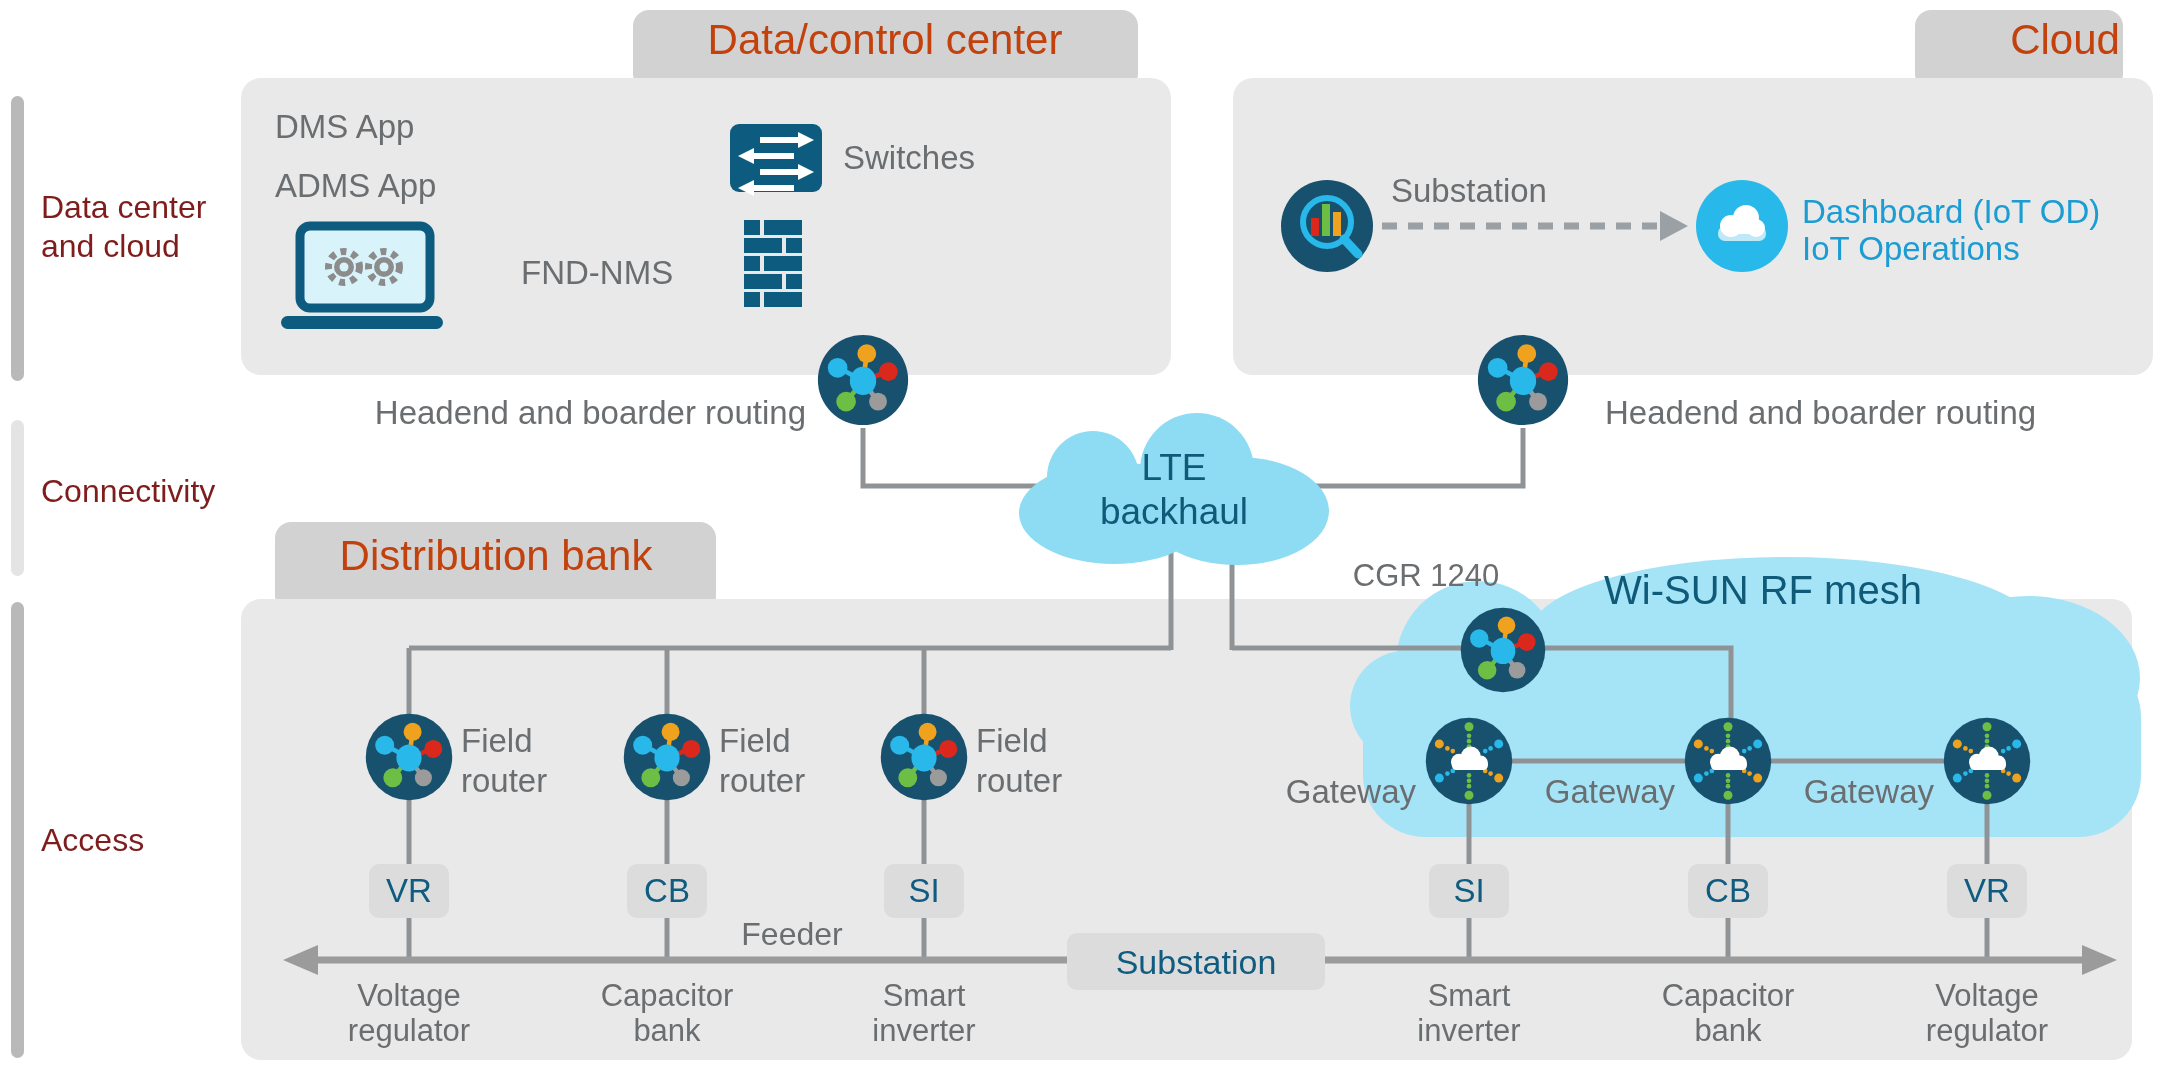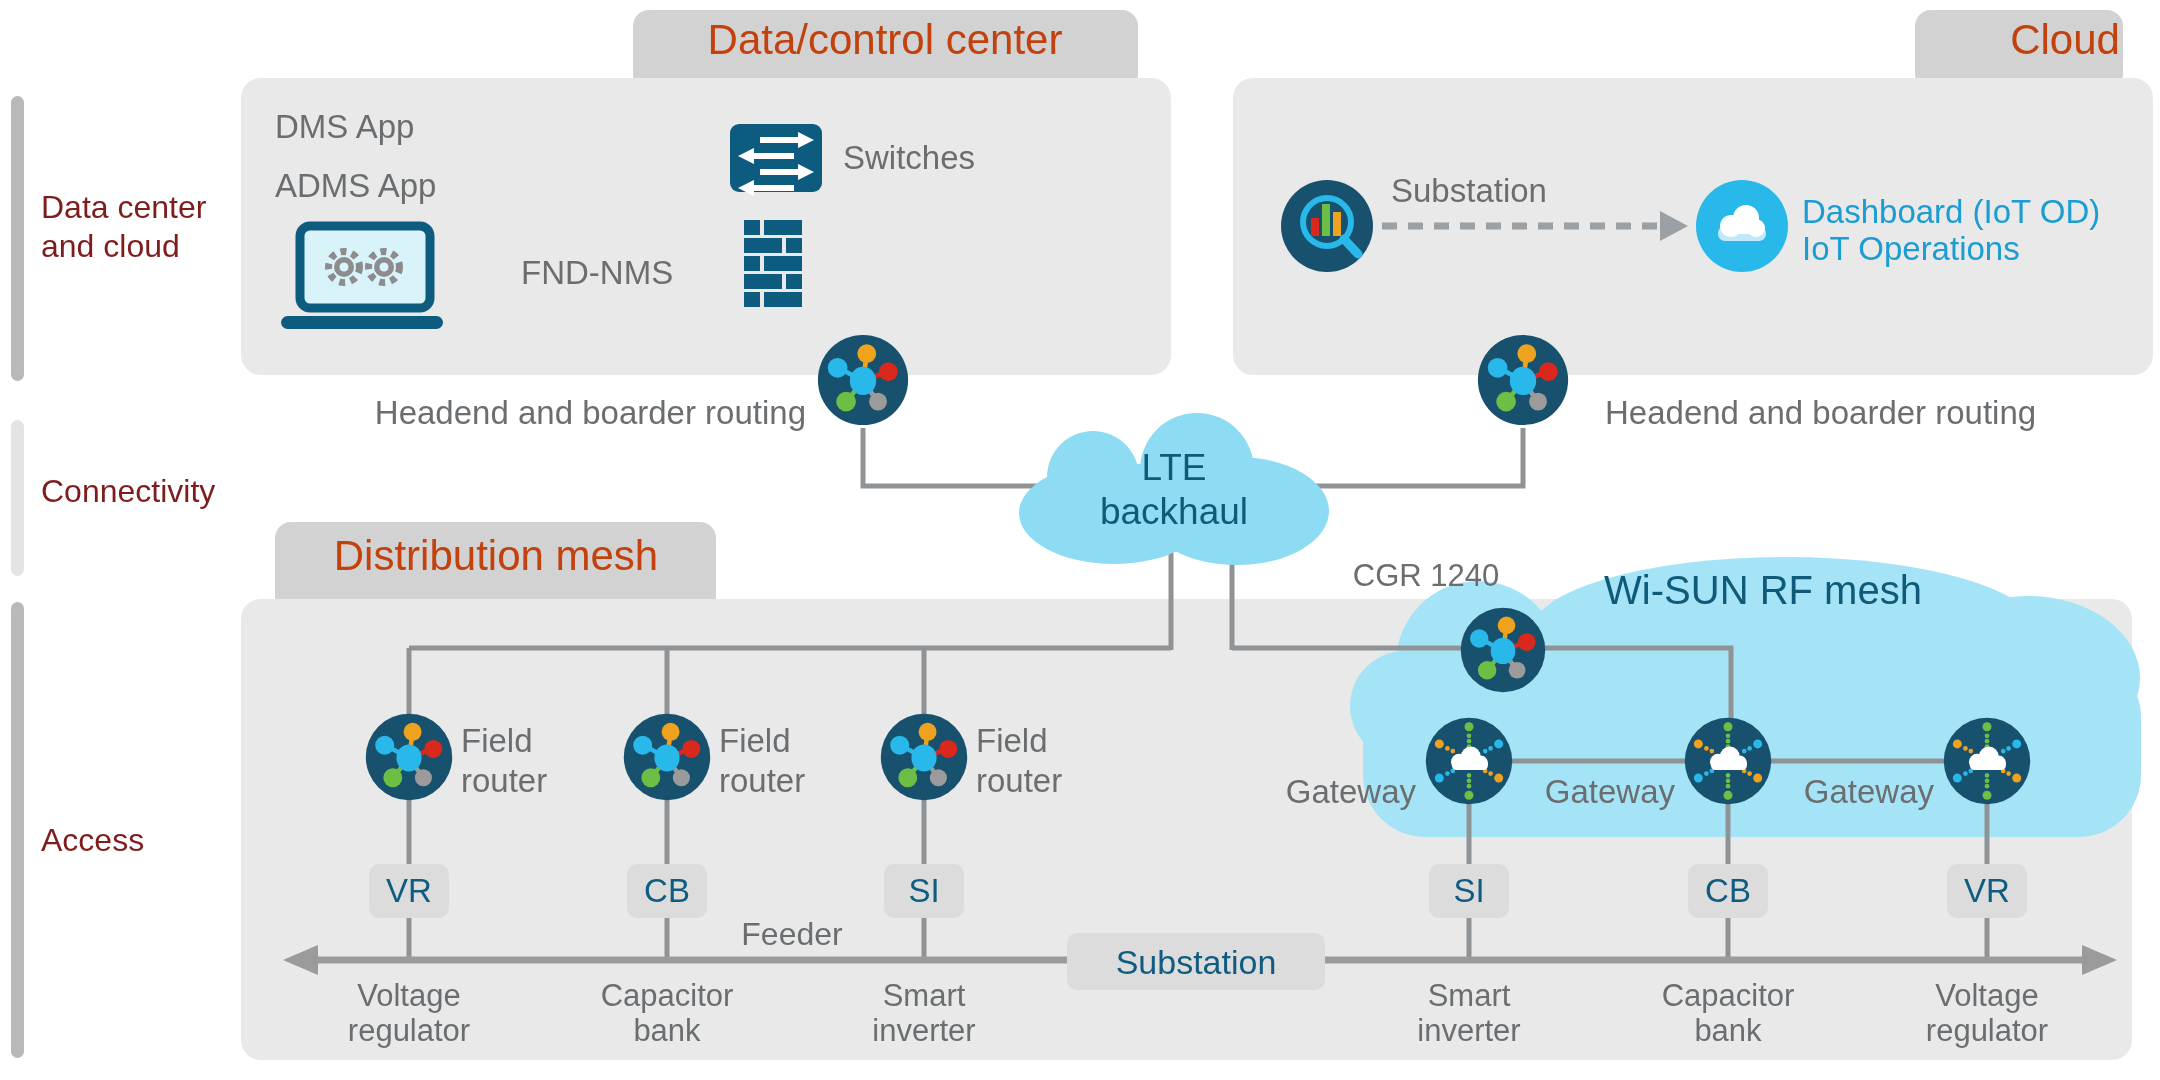--- a/index.html
+++ b/index.html
@@ -234,21 +234,21 @@
 
 <div class="t rail block" style="left:41px; top:188px;">
   <span>Data center</span>
   <span>and cloud</span>
 </div>
 <div class="t rail" style="left:41px; top:472px;">Connectivity</div>
 <div class="t rail" style="left:41px; top:821px;">Access</div>
 
 <div class="t hdr ctr" style="left:885px; top:20px;">Data/control center</div>
 <div class="t hdr ctr" style="left:2019px; top:20px;margin-left:46px;">Cloud</div>
-<div class="t hdr ctr" style="left:496px; top:536px;">Distribution mesh</div>
+<div class="t hdr ctr" style="left:496px; top:536px;">Distribution bank</div>
 
 <div class="t" style="left:275px; top:107px;">DMS App</div>
 <div class="t" style="left:275px; top:166px;">ADMS App</div>
 <div class="t" style="left:473px; top:253px;margin-left:48px;">FND-NMS</div>
 <div class="t" style="left:843px; top:138px;">Switches</div>
 
 <div class="t" style="left:1391px; top:171px;">Substation</div>
 <div class="t two block cyan" style="left:1802px; top:193px;">
   <span>Dashboard (IoT OD)</span>
   <span>IoT Operations</span>

